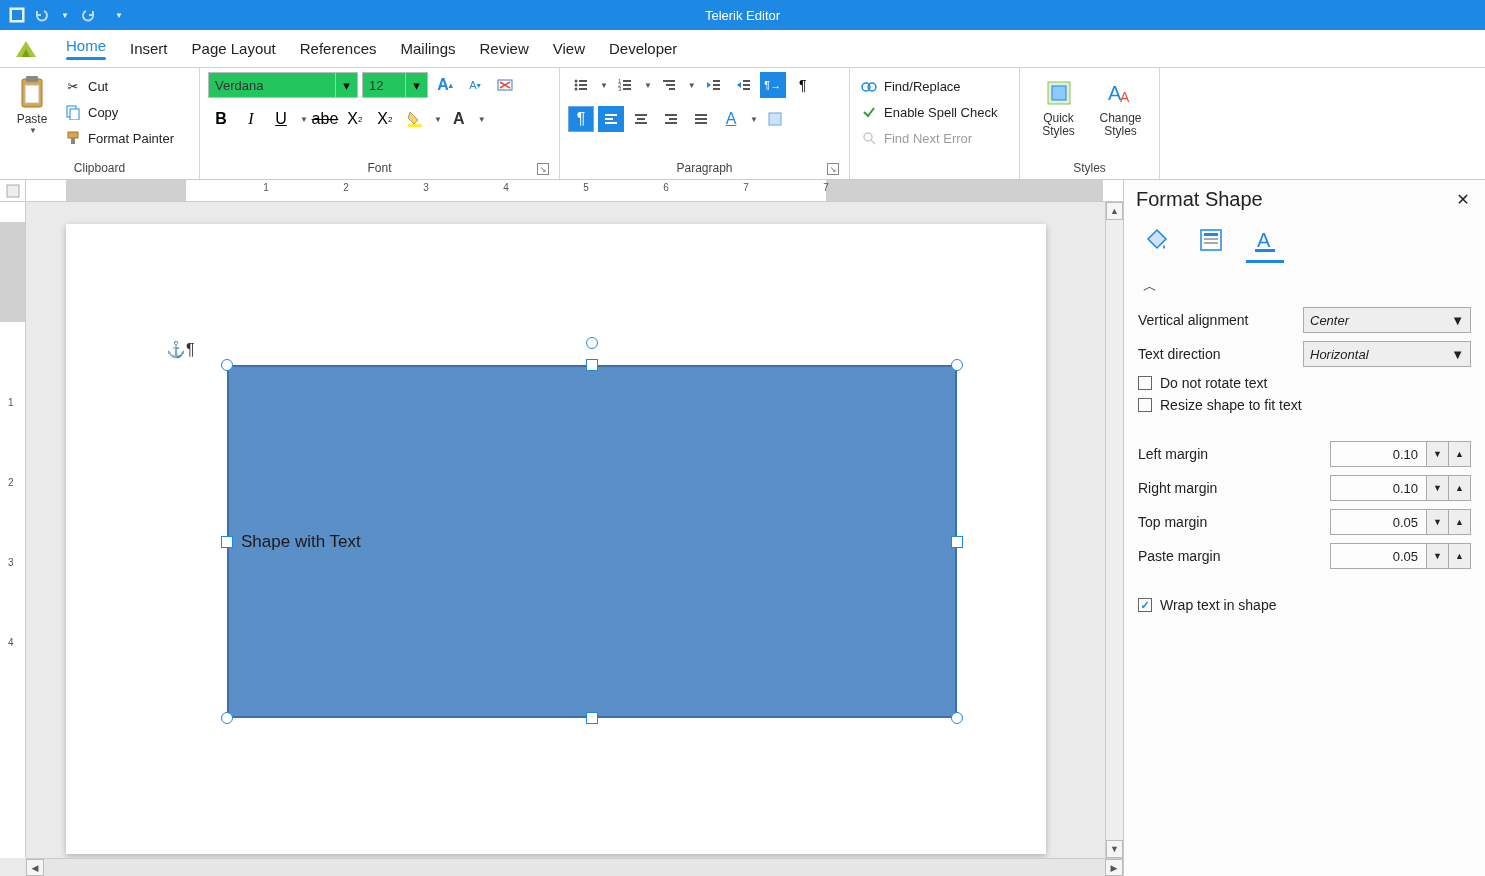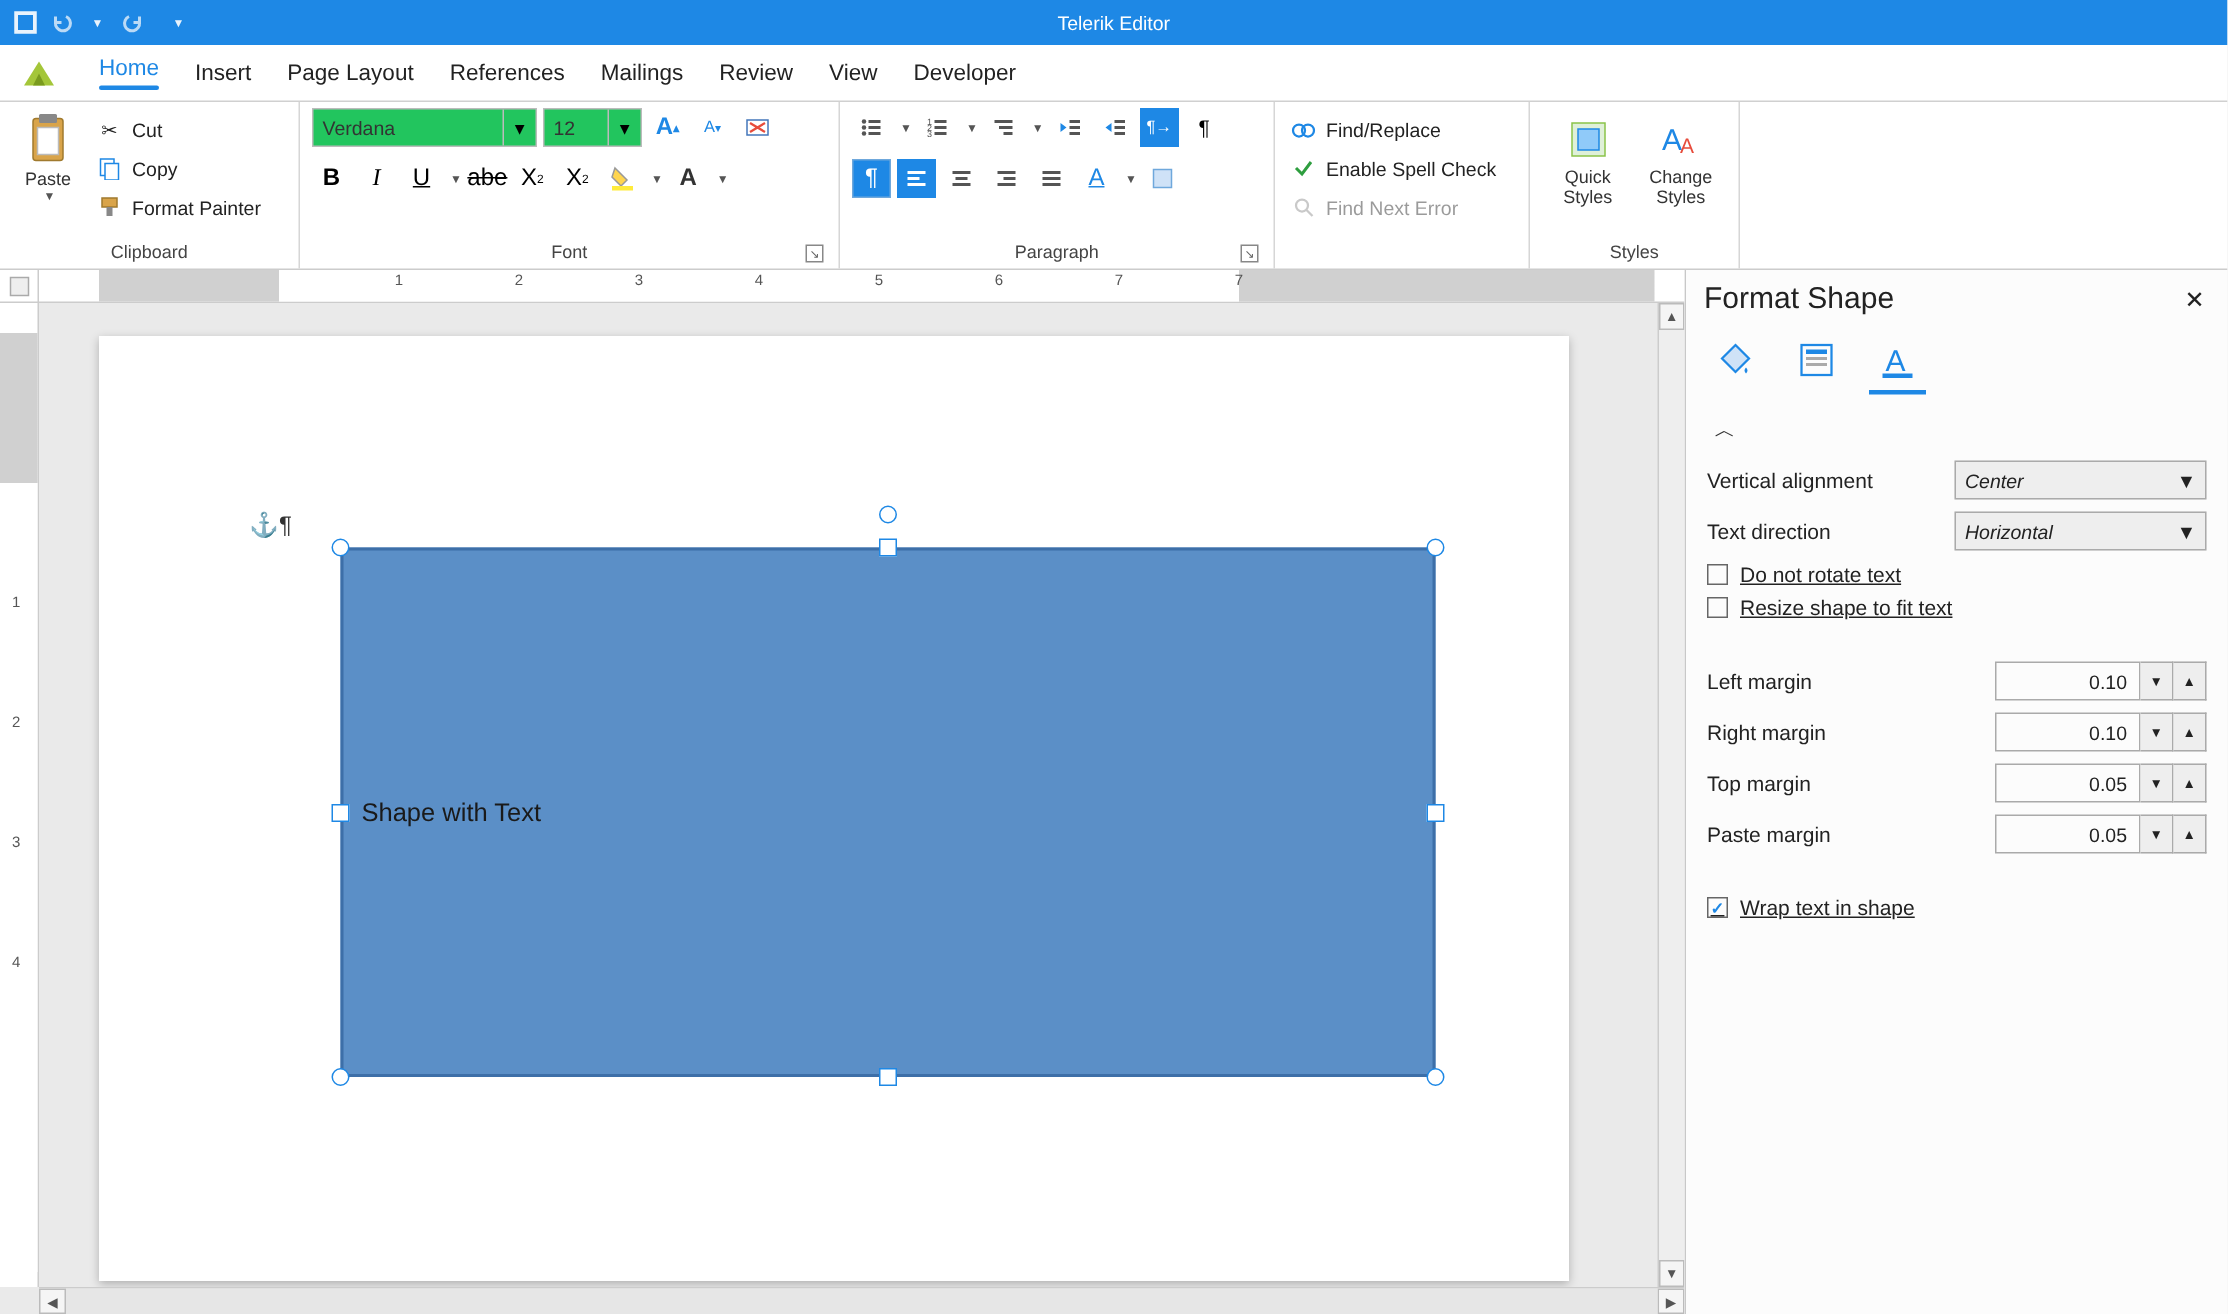--- a/index.html
+++ b/index.html
@@ -55,21 +55,21 @@
 .sp-title { font-size:20px; color:#222; }
 .sp-close { width:20px;height:20px;display:flex;align-items:center;justify-content:center;cursor:pointer;font-size:16px;color:#222;}
 .sp-tabs { display:flex; gap:20px; padding:4px 16px 12px 16px; }
 .sp-tab { width:34px;height:34px;display:flex;align-items:center;justify-content:center;cursor:pointer;position:relative;}
 .sp-tab.active::after{content:"";position:absolute;left:-2px;right:-2px;bottom:-6px;height:3px;background:#1e88e5;}
 .sp-body { padding:6px 14px; font-size:14px; color:#222; }
 .sp-collapse{width:24px;height:24px;display:flex;align-items:center;justify-content:center;cursor:pointer;font-size:14px;color:#333;margin-bottom:8px;}
 .sp-row { display:flex; align-items:center; justify-content:space-between; margin:8px 0; }
 .sp-label{font-size:14px;}
 .sp-select{width:168px;height:26px;border:1px solid #aaa;background:#eee;display:flex;align-items:center;justify-content:space-between;padding:0 6px;font-size:13px;cursor:pointer;font-style:italic;}
-.sp-check{display:flex;align-items:center;gap:8px;margin:6px 0;cursor:pointer;text-decoration:underline;}
+.sp-check{display:flex;align-items:center;gap:8px;margin:6px 0;cursor:pointer;}
 .sp-check .box{width:14px;height:14px;border:1px solid #666;display:flex;align-items:center;justify-content:center;font-size:11px;color:#1e88e5;font-weight:bold;}
 .sp-spin{display:flex;width:168px;height:26px;}
 .sp-spin .val{flex:1;border:1px solid #aaa;text-align:right;padding:0 8px;font-size:13px;display:flex;align-items:center;justify-content:flex-end;margin-left:27px;}
 .sp-spin .btn{width:22px;border:1px solid #aaa;border-left:none;display:flex;align-items:center;justify-content:center;background:#eee;cursor:pointer;font-size:9px;}
 svg{display:block;}
 .tick-label{position:absolute;top:2px;font-size:10px;color:#555;transform:translateX(-50%);}
 .vtick-label{position:absolute;left:8px;font-size:10px;color:#555;transform:translateY(-50%);}
 </style>
 </head>
 <body>

